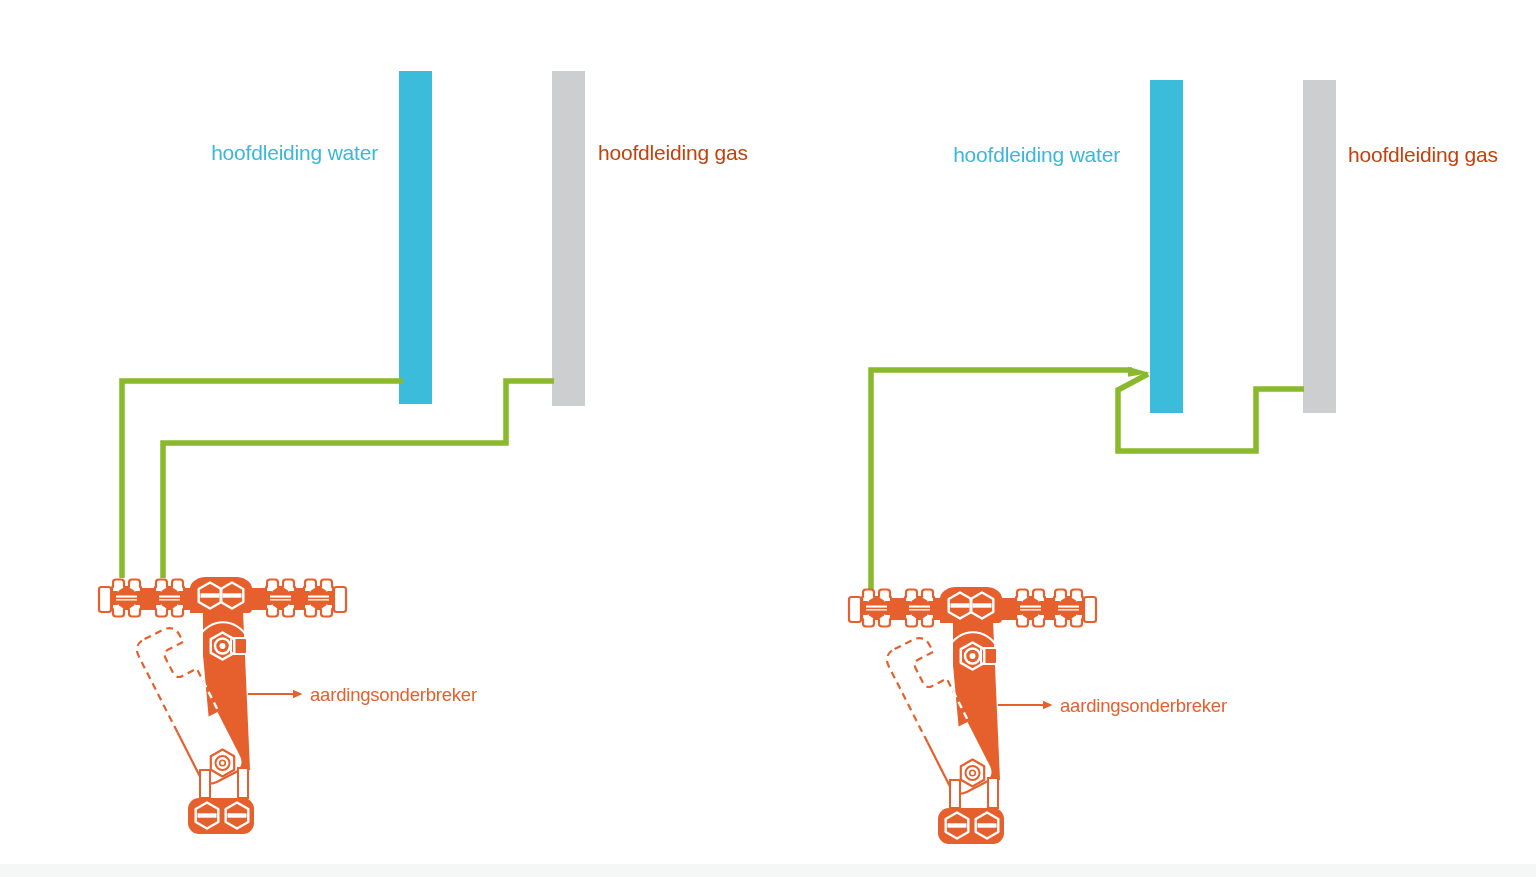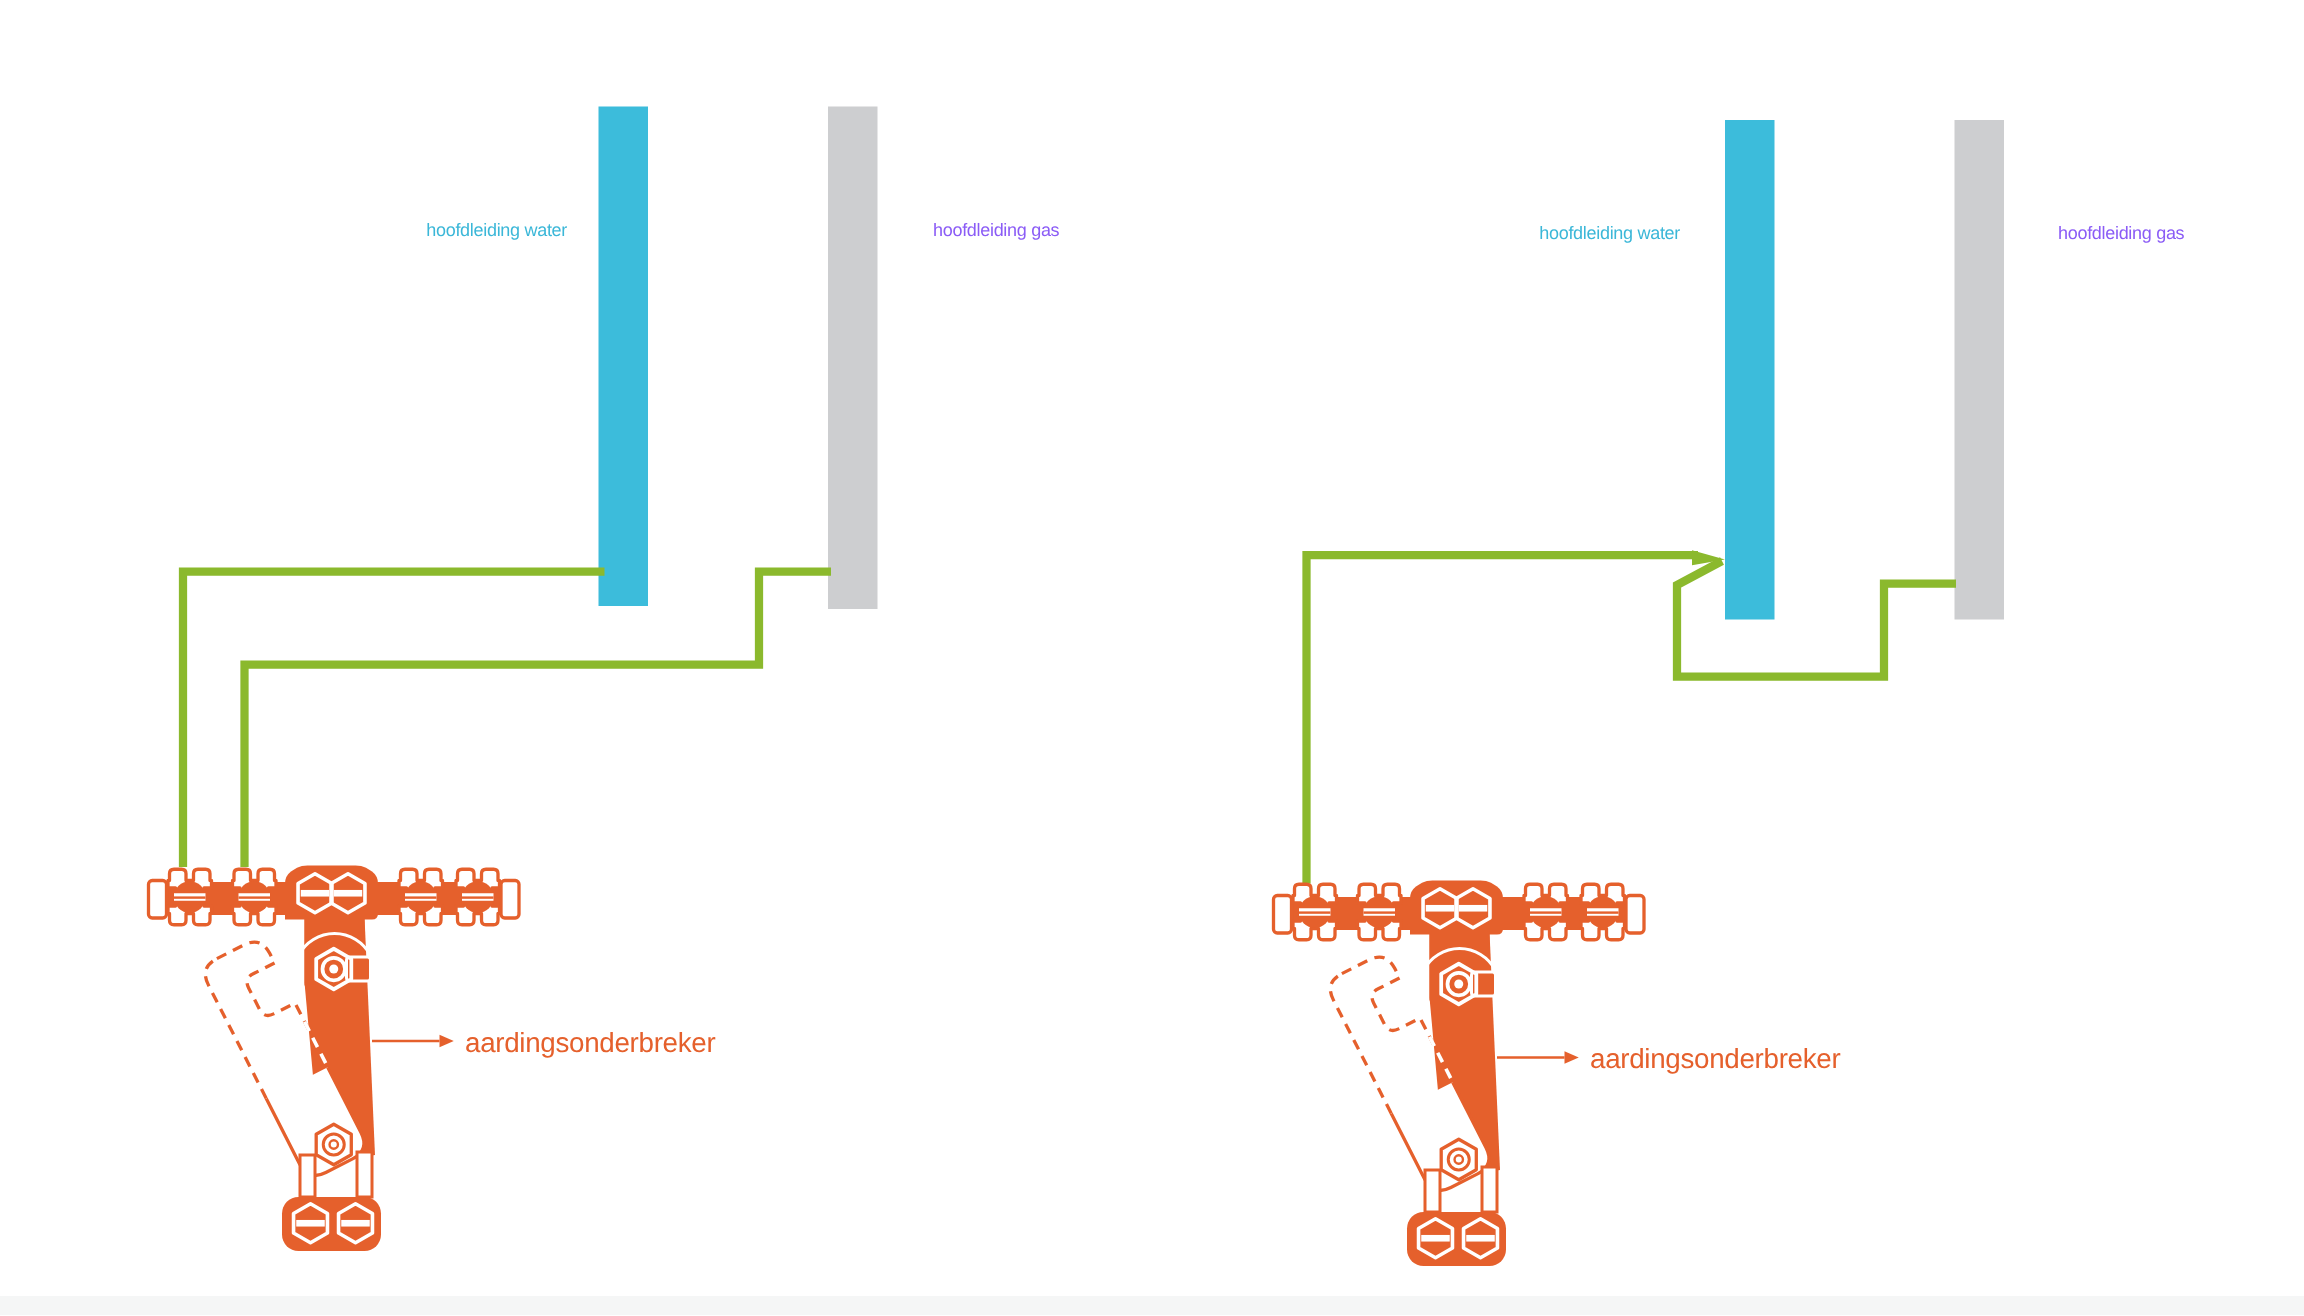--- a/index.html
+++ b/index.html
@@ -1,21 +1,21 @@
 <!DOCTYPE html>
 <html><head>
 <meta charset="utf-8">
 <style>
   html,body{margin:0;padding:0;background:#ffffff;}
   .canvas{position:relative;width:1536px;height:877px;background:#ffffff;overflow:hidden;
           font-family:"Liberation Sans", sans-serif;}
   .canvas svg{position:absolute;left:0;top:0;}
-  .lbl{position:absolute;font-size:12px;line-height:22px;white-space:nowrap;letter-spacing:-0.2px;}
+  .lbl{position:absolute;font-size:21px;line-height:22px;white-space:nowrap;letter-spacing:-0.2px;}
   .lbl.water{color:#3bb7d8;}
-  .lbl.gas{color:#8b5cf6;margin-left:24px;}
+  .lbl.gas{color:#c2410c;}
   .lbl.device{color:#e5602c;font-size:18.5px;}
   .ralign{text-align:right;}
   .footer-strip{position:absolute;left:0;bottom:0;width:1536px;height:13px;background:#f5f6f6;}
 </style>
 </head>
 <body>
 
 <div class="canvas">
 
 <svg width="1536" height="877" viewBox="0 0 1536 877">

